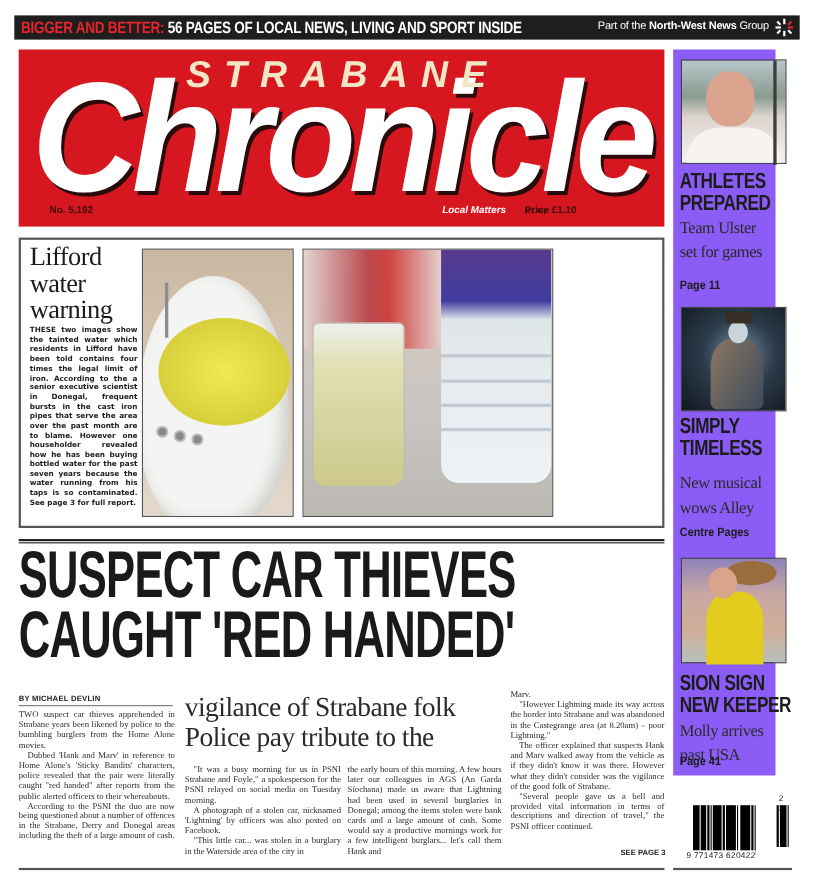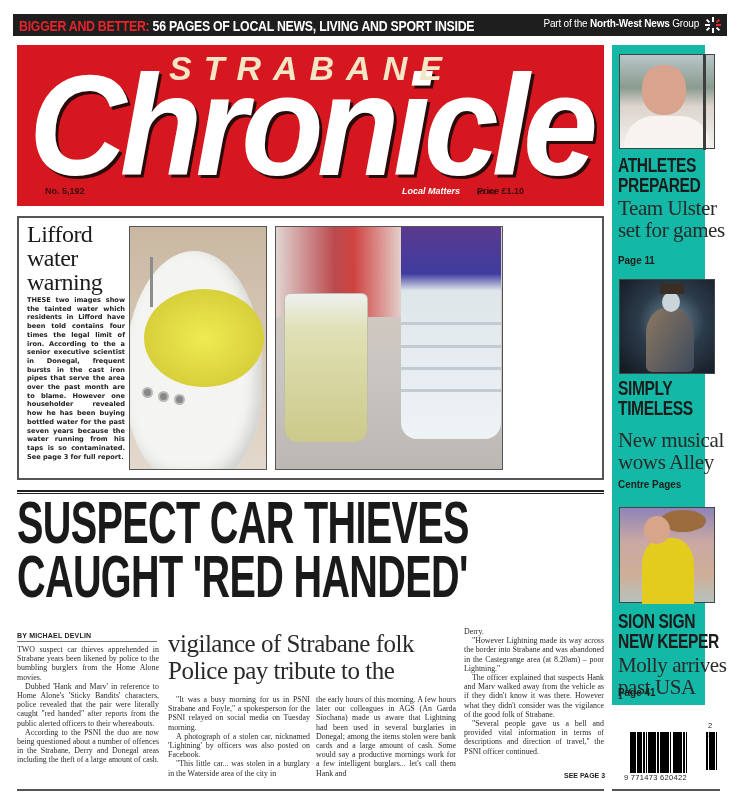--- a/index.html
+++ b/index.html
@@ -19,24 +19,24 @@
   .masthead .chronicle { position: absolute; left: 12px; top: 10px; font-family: "Liberation Sans", sans-serif; font-weight: bold; font-style: italic; font-size: 142px; line-height: 1; color: #fff; letter-spacing: -7px; transform: scaleX(0.95); transform-origin: left top; text-shadow: 3px 3px 0 #2a0b0b; white-space: nowrap; }
   .masthead .infobar { position: absolute; left: 12px; right: 10px; bottom: 6px; height: 14px; font-family: "Liberation Sans", sans-serif; font-size: 9px; font-weight: bold; color: #3a0b0b; }
   .masthead .infobar span { position: absolute; top: 0; white-space: nowrap; }
   .masthead .issue { left: 16px; }
   .masthead .date { left: 205px; margin-top: 36px; }
   .masthead .motto { left: 373px; color: #fff; font-style: italic; }
   .masthead .price { left: 448px; }
   .masthead .price small { font-size: 6px; }
 
   
-  .rail { position: absolute; left: 612px; top: 45px; width: 93px; height: 660px; background: #14b8a6; }
+  .rail { position: absolute; left: 612px; top: 45px; width: 93px; height: 660px; background: #8b5cf6; }
   .rail .thumb { position: absolute; left: 7px; width: 96px; border: 1px solid #444; }
   .rail .headline { position: absolute; left: 6px; font-family: "Liberation Sans", sans-serif; font-weight: bold; font-size: 20px; line-height: 20px; color: #1c1c1c; transform: scaleX(0.78); transform-origin: left top; white-space: nowrap; letter-spacing: -0.5px; }
-  .rail .sub { position: absolute; left: 6px; font-family: "Liberation Serif", serif; font-size: 21px; line-height: 22px; color: #2a2a2a; white-space: nowrap; letter-spacing: -0.4px; }
+  .rail .sub { position: absolute; left: 6px; font-family: "Liberation Serif", serif; font-size: 15px; line-height: 22px; color: #2a2a2a; white-space: nowrap; letter-spacing: -0.4px; }
   .rail .page { position: absolute; left: 6px; font-family: "Liberation Sans", sans-serif; font-weight: bold; font-size: 11px; color: #1c1c1c; transform: scaleX(0.9); transform-origin: left top; }
 
   .photo-athlete { top: 9px; height: 95px; background: linear-gradient(180deg, #b7c6c9 0%, #8a9b8f 35%, #dcd4cd 55%, #f3f1ef 100%); }
   .photo-athlete .face { position: absolute; left: 22px; top: 10px; width: 44px; height: 50px; border-radius: 45%; background: #d9a38e; }
   .photo-athlete .shirt { position: absolute; left: 4px; bottom: 0; width: 86px; height: 32px; border-radius: 30px 30px 0 0; background: #f7f4f0; }
   .photo-athlete .pole { position: absolute; right: 8px; top: 0; width: 3px; height: 95px; background: #3d3d3d; }
 
   .photo-theatre { top: 234px; height: 95px; background: radial-gradient(ellipse at 55% 45%, #6f8fa1 0%, #2c3b4a 45%, #111820 100%); }
   .photo-theatre .cloak { position: absolute; left: 26px; top: 28px; width: 48px; height: 64px; border-radius: 40% 40% 6px 6px; background: linear-gradient(120deg, #8c7762, #3d4b5c); }
   .photo-theatre .head { position: absolute; left: 42px; top: 12px; width: 18px; height: 20px; border-radius: 50%; background: #c9d4db; }
@@ -250,20 +250,20 @@
   <p>"It was a busy morning for us in PSNI Strabane and Foyle," a spokesperson for the PSNI relayed on social media on Tuesday morning.</p>
   <p>A photograph of a stolen car, nicknamed 'Lightning' by officers was also posted on Facebook.</p>
   <p>"This little car... was stolen in a burglary in the Waterside area of the city in</p>
 </div>
 
 <div class="col col-3">
   <p class="first">the early hours of this morning. A few hours later our colleagues in AGS (An Garda Síochana) made us aware that Lightning had been used in several burglaries in Donegal; among the items stolen were bank cards and a large amount of cash. Some would say a productive mornings work for a few intelligent burglars... let's call them Hank and</p>
 </div>
 
 <div class="col col-4">
-  <p class="first">Derry.</p>
+  <p class="first">Marv.</p>
   <p>"However Lightning made its way across the border into Strabane and was abandoned in the Castegrange area (at 8.20am) – poor Lightning."</p>
   <p>The officer explained that suspects Hank and Marv walked away from the vehicle as if they didn't know it was there. However what they didn't consider was the vigilance of the good folk of Strabane.</p>
   <p>"Several people gave us a bell and provided vital information in terms of descriptions and direction of travel," the PSNI officer continued.</p>
 </div>
 
 <div class="see-page">SEE PAGE 3</div>
 <div class="bottom-rule"></div>
 
 </body></html>

